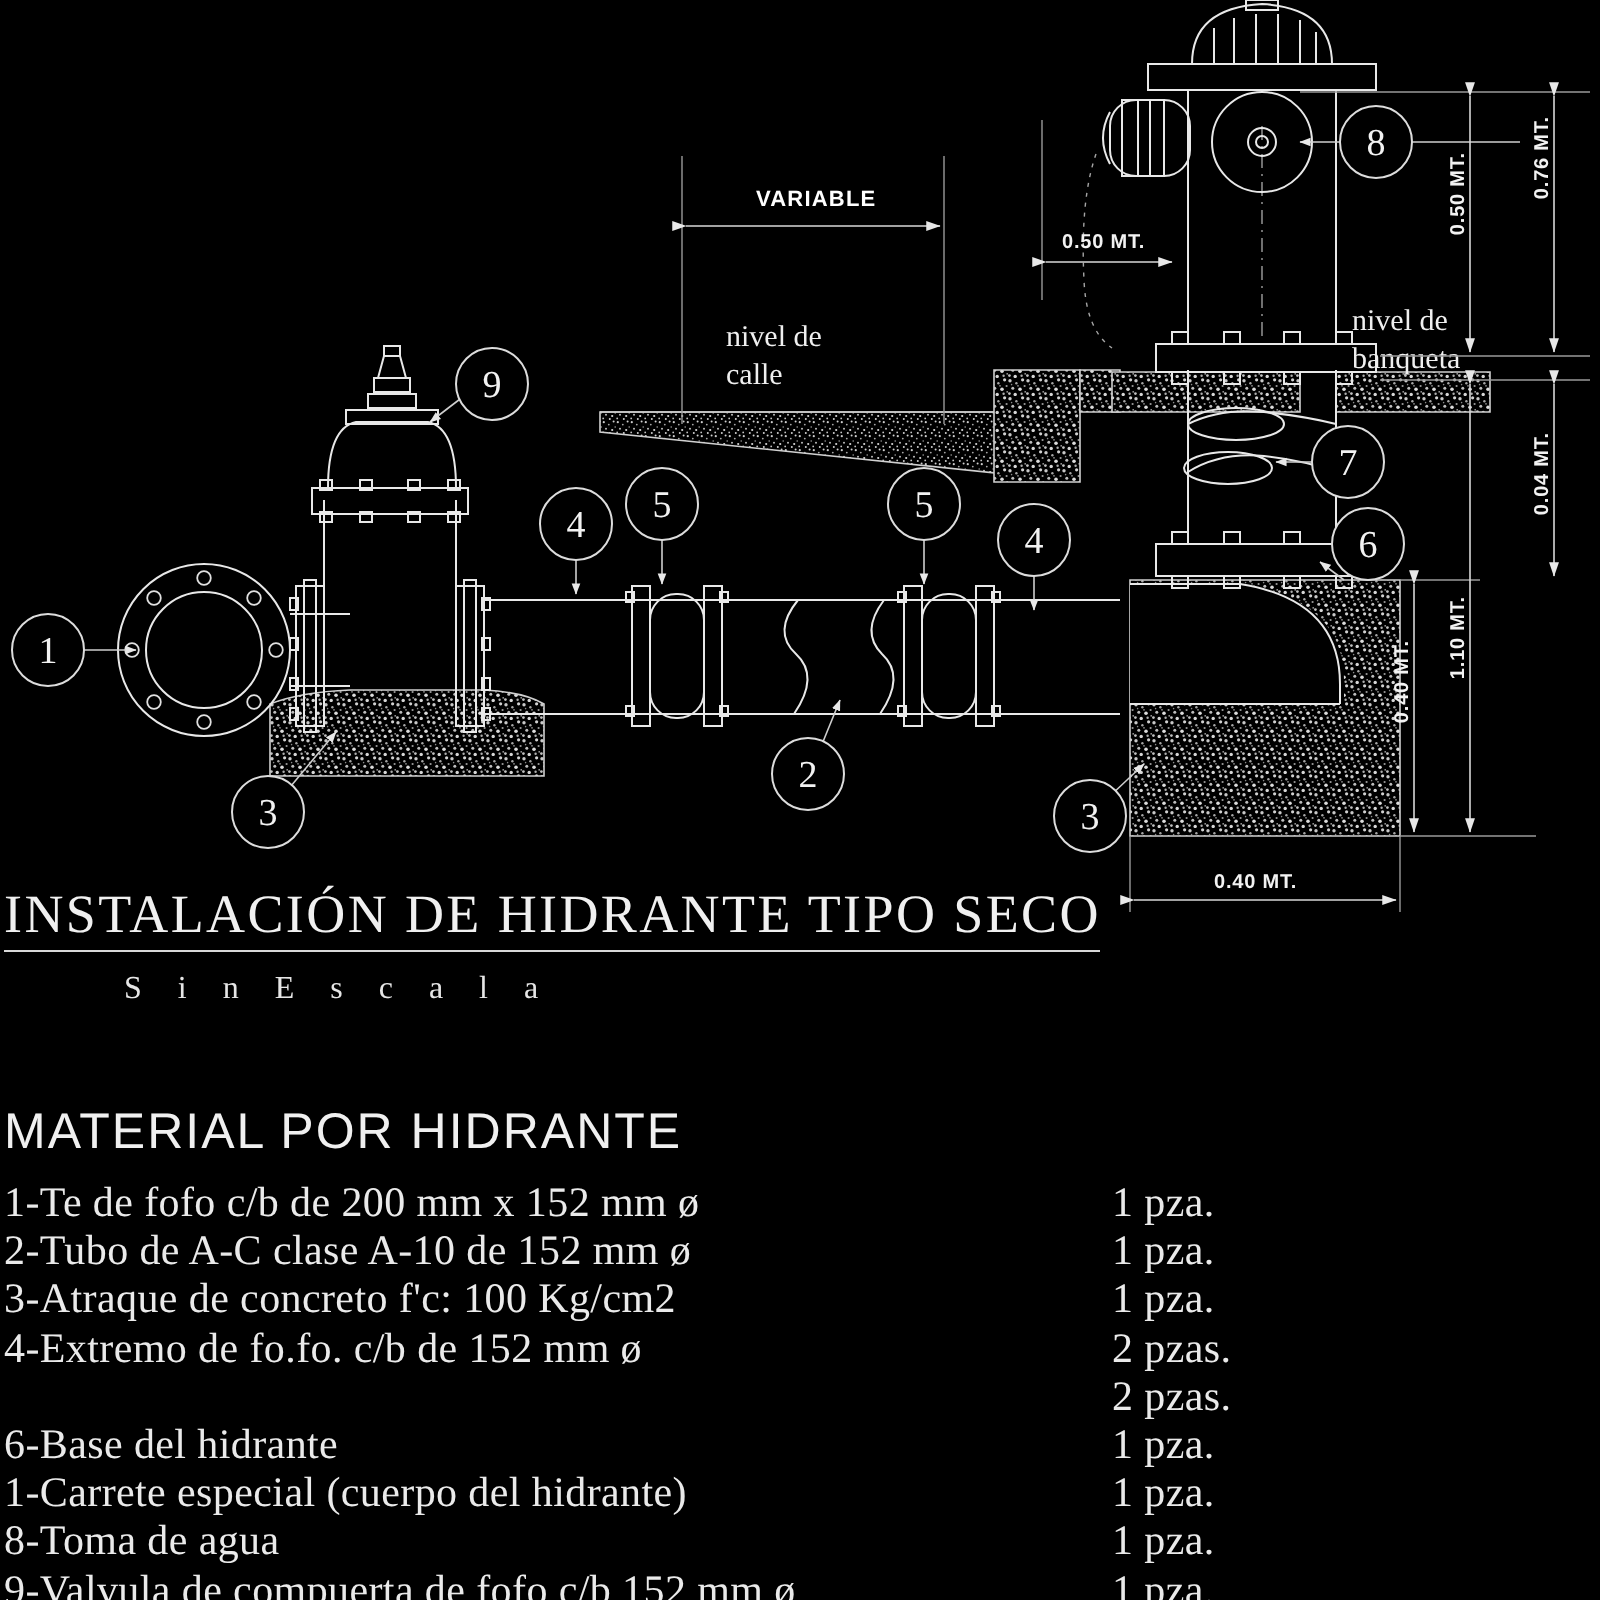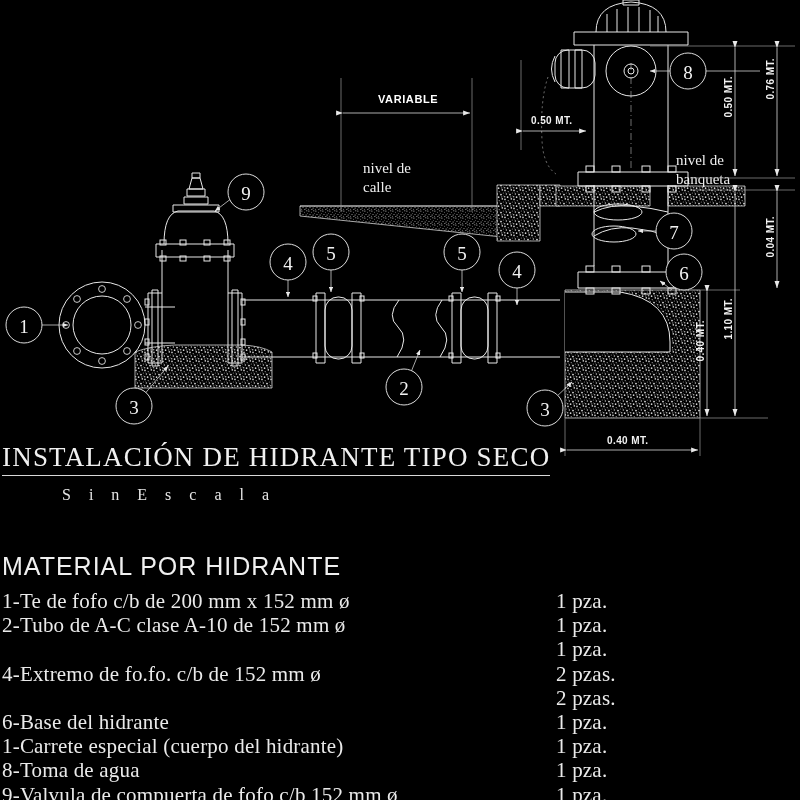--- a/index.html
+++ b/index.html
@@ -434,20 +434,21 @@
   <div id="bomlist">
       <div class="bomrow">
         <span class="desc">1-Te de fofo c/b de 200 mm x 152 mm ø</span>
         <span class="qty">1  pza.</span>
       </div>
       <div class="bomrow">
         <span class="desc">2-Tubo de A-C clase A-10 de 152 mm ø</span>
         <span class="qty">1  pza.</span>
       </div>
       <div class="bomrow">
+        <span class="desc">3-Atraque de concreto f'c: 100 Kg/cm2</span>
         <span class="qty">1  pza.</span>
       </div>
       <div class="bomrow">
         <span class="desc">4-Extremo de fo.fo. c/b de 152 mm ø</span>
         <span class="qty">2  pzas.</span>
       </div>
       <div class="bomrow">
         <span class="qty">2  pzas.</span>
       </div>
       <div class="bomrow">

